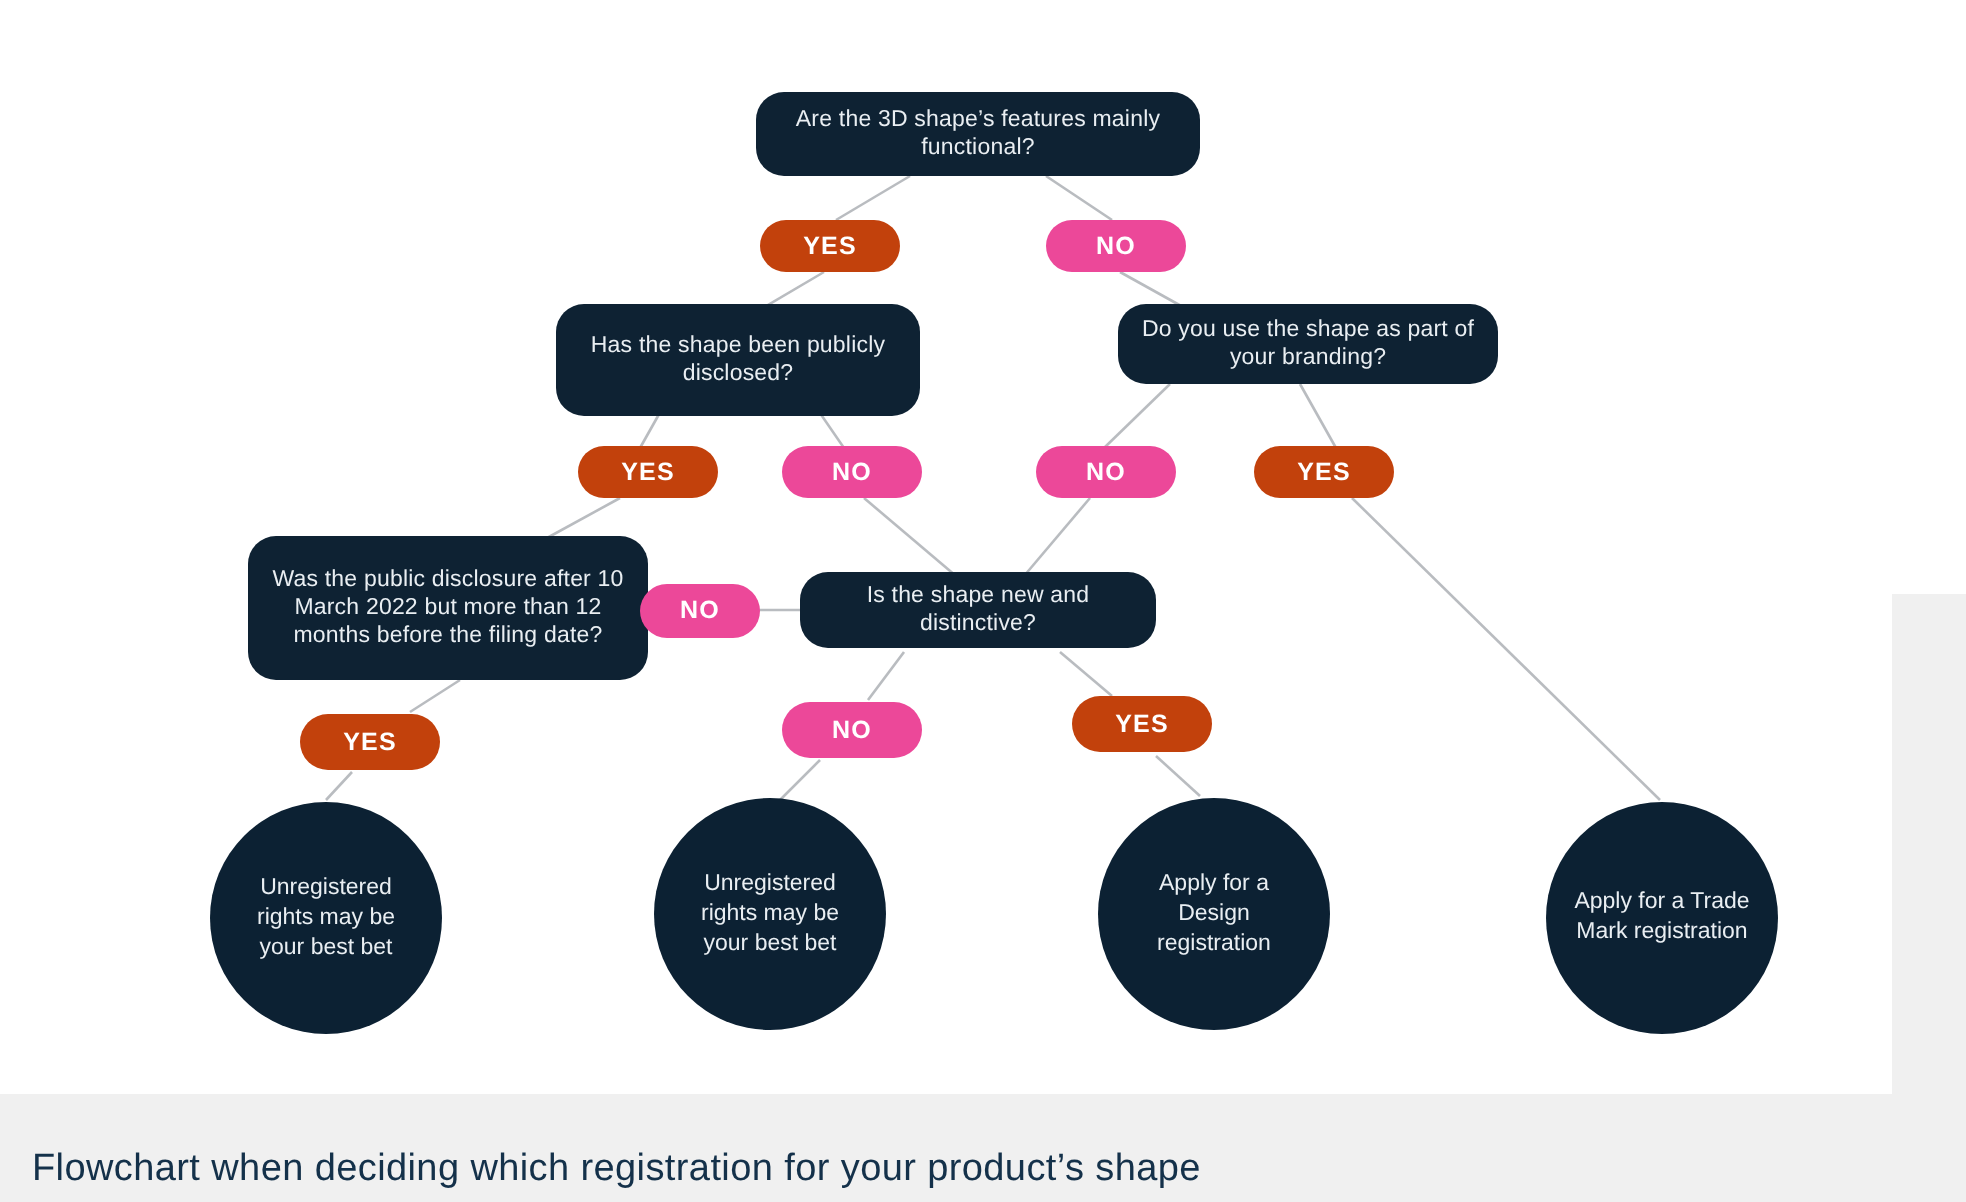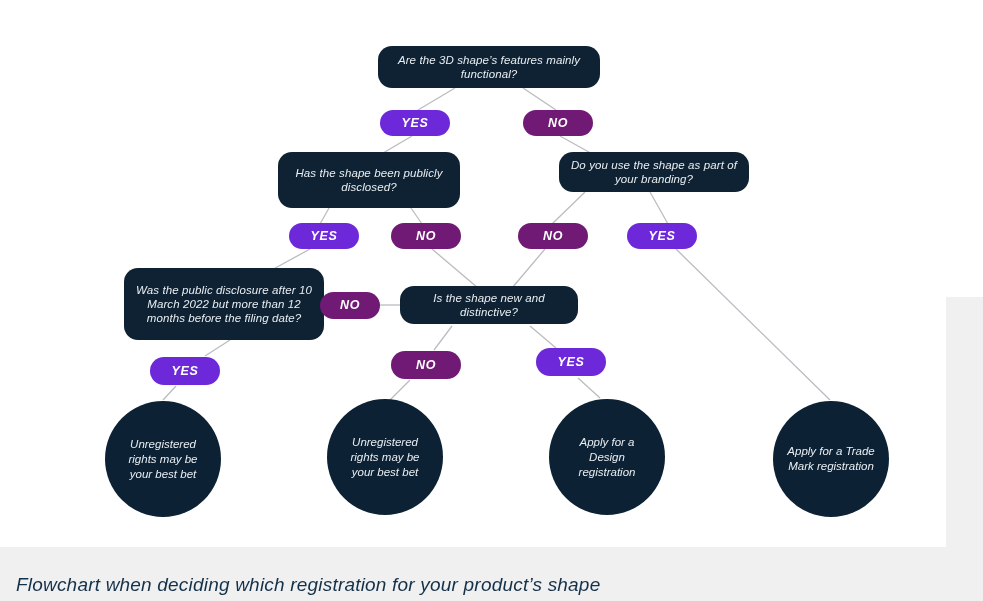--- a/index.html
+++ b/index.html
@@ -13,21 +13,20 @@
     position: relative;
     overflow: hidden;
     font-family: "Liberation Sans", sans-serif;
   }
 
   
   #page {
     position: absolute;
     inset: 0;
     background: #f0f0f0;
-    font-style: italic;
   }
   .white-canvas {
     position: absolute;
     left: 0;
     top: 0;
     width: 946px;
     height: 547px;
     background: #ffffff;
   }
   .white-upper-right {
@@ -78,22 +77,22 @@
   }
 
   .pill {
     border-radius: 999px;
     font-size: 12.5px;
     line-height: 1;
     font-weight: 600;
     letter-spacing: 0.6px;
     color: #ffffff;
   }
-  .pill.yes { background: #6d28d9; }
-  .pill.no  { background: #701a75; }
+  .pill.yes { background: #c2410c; }
+  .pill.no  { background: #ec4899; }
 
   .circle {
     background: #0c2133;
     border-radius: 50%;
     font-size: 11.5px;
     line-height: 15px;
     padding: 0 14px;
   }
 
   

